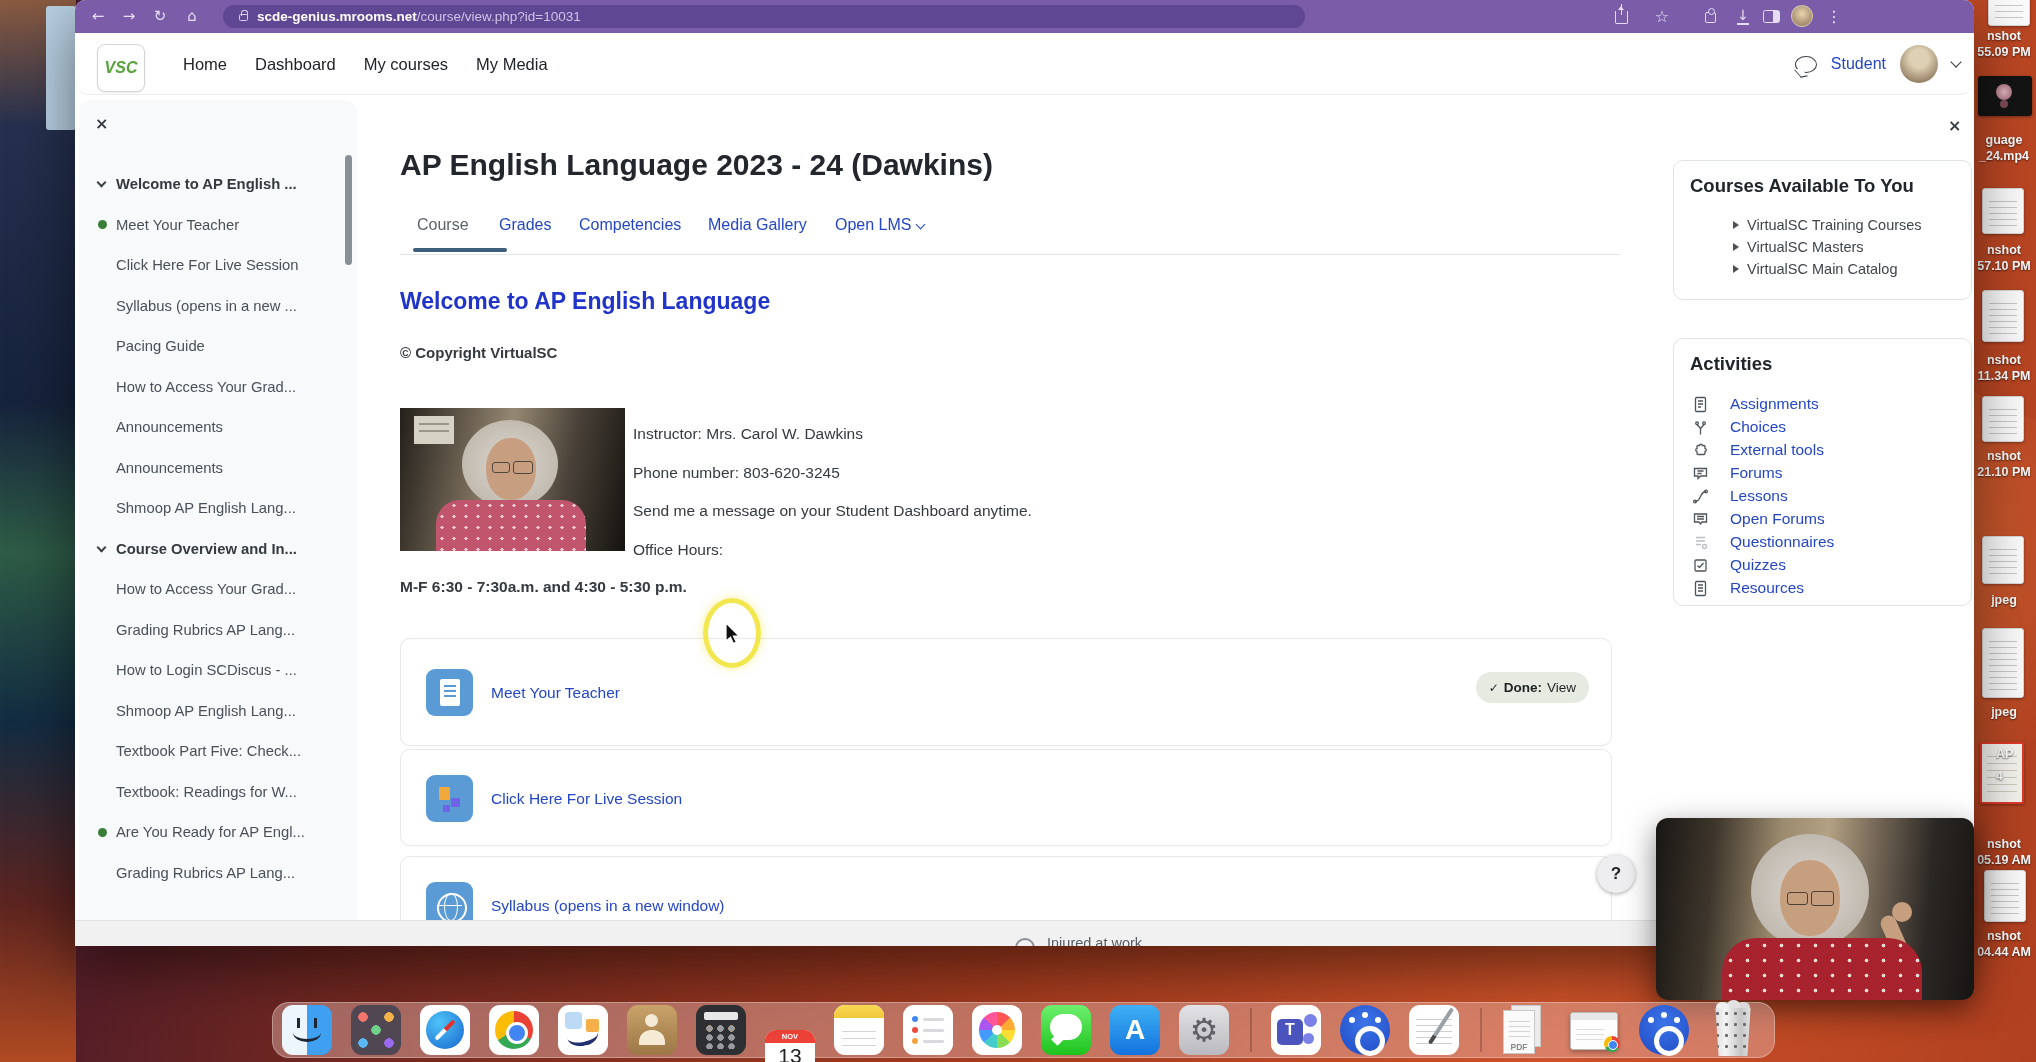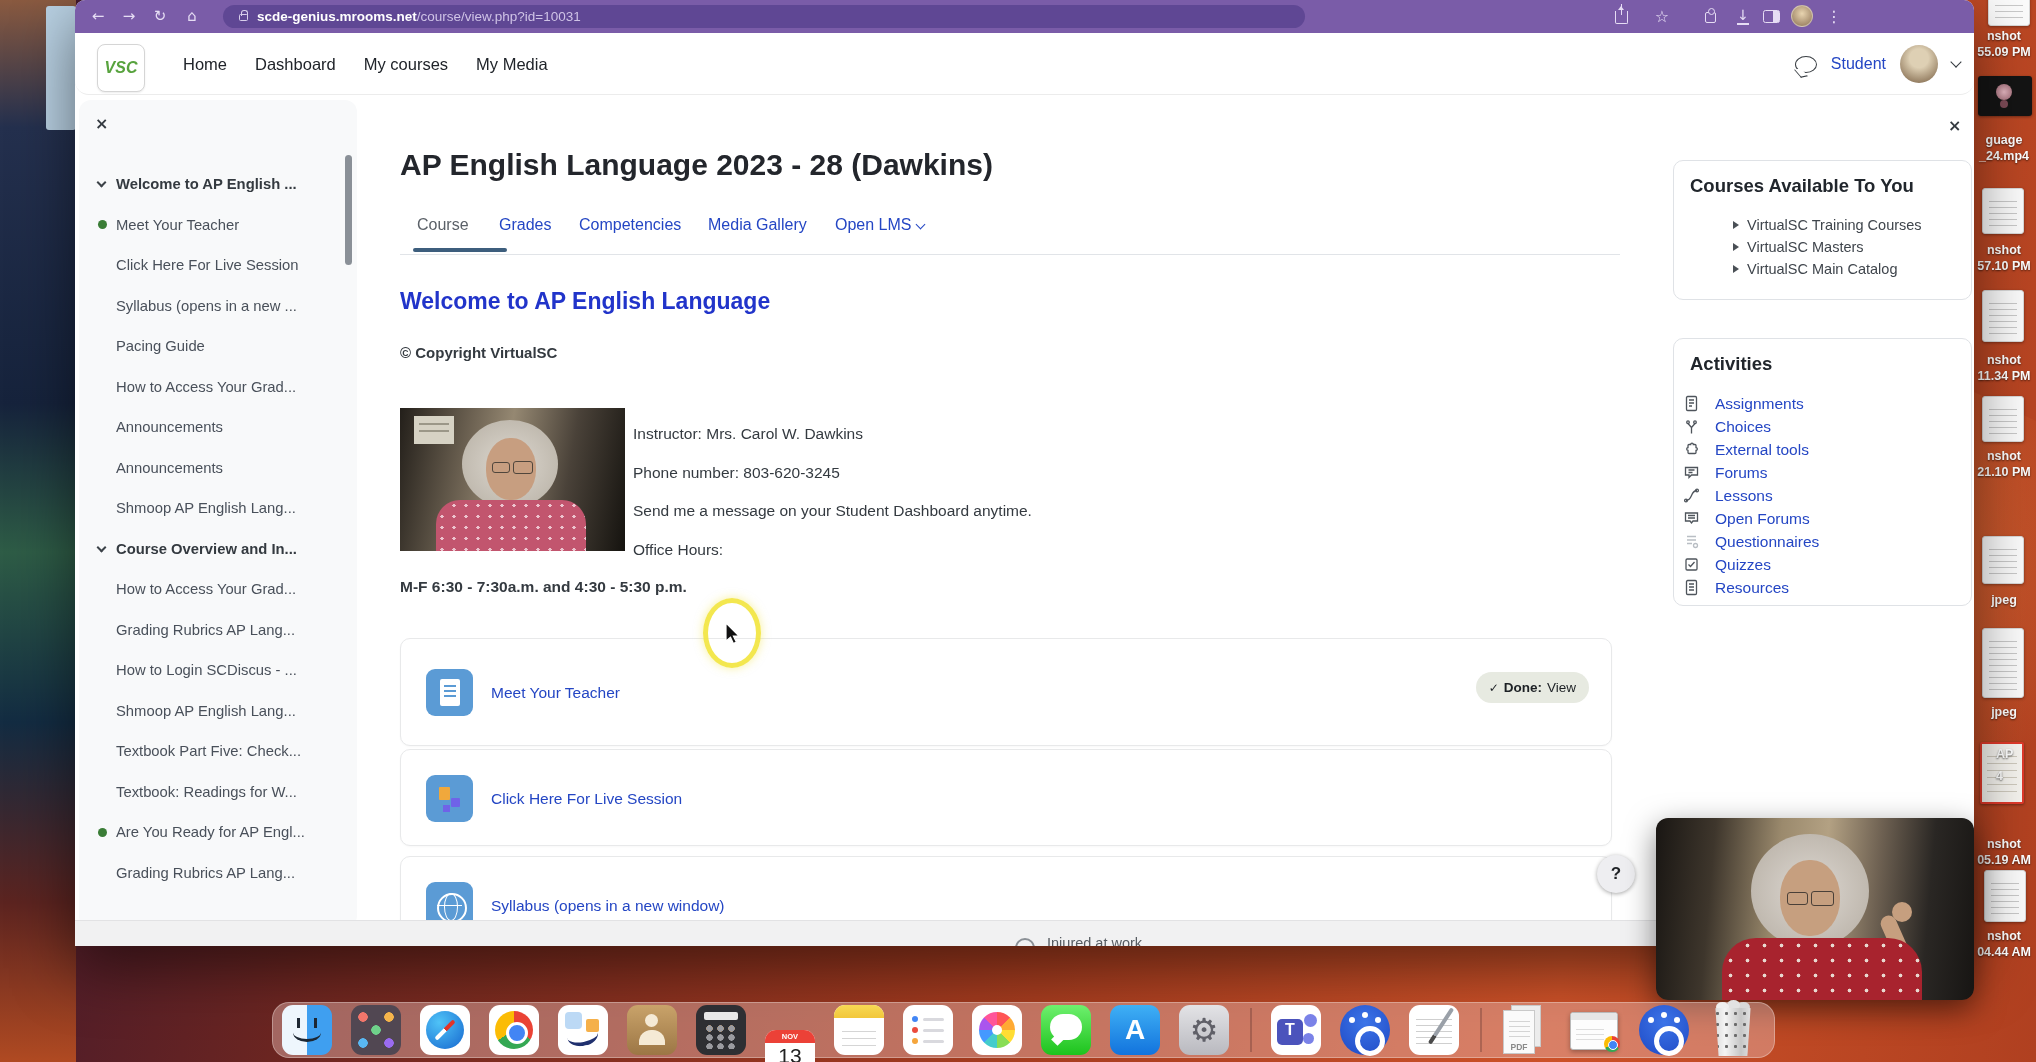--- a/index.html
+++ b/index.html
@@ -144,21 +144,21 @@
   .help-btn { position:absolute; left:1522px; top:855px; width:38px; height:38px; border-radius:50%; background:#eeeef1;
     box-shadow:0 1px 4px rgba(0,0,0,.35); display:flex; align-items:center; justify-content:center;
     font-size:17px; font-weight:700; color:#1f2226; cursor:pointer; }
 
   
   .rdrawer-close { position:absolute; left:1873px; top:116px; font-size:16px; font-weight:700; color:#343a40; cursor:pointer; }
   .rcard { position:absolute; left:1598px; width:299px; background:#fff; border:1px solid #dfe2e6; border-radius:10px; }
   .rcard-title { position:absolute; left:16px; top:14px; font-size:18.5px; font-weight:700; color:#21262c; }
   .rc-item { position:absolute; left:59px; display:flex; align-items:center; gap:8px; font-size:14.5px; color:#3f454c; cursor:pointer; }
   .tri { width:0; height:0; border-left:6px solid #4a5056; border-top:4.5px solid transparent; border-bottom:4.5px solid transparent; }
-  .act-item { position:absolute; left:9px; display:flex; align-items:flex-start; gap:15px; cursor:pointer; }
+  .act-item { position:absolute; left:18px; display:flex; align-items:flex-end; gap:21px; cursor:pointer; }
   .act-item svg { color:#4e545b; }
   .act-item.faded svg { color:#b9bec4; }
   .act-label { font-size:15.5px; color:#2446c4; }
 
   
   .webcam { position:absolute; left:1656px; top:818px; width:318px; height:182px; border-radius:12px; overflow:hidden;
     box-shadow:0 10px 30px rgba(0,0,0,.5);
     background:linear-gradient(95deg,#191613 0%,#3e362c 18%,#9b8a6d 38%,#b3a183 52%,#6e6152 68%,#2a2724 84%,#171513 100%); }
   .wc-hair { position:absolute; left:95px; top:16px; width:118px; height:114px; border-radius:50%;
     background:radial-gradient(#ddd8d2,#b4aca1); }
@@ -436,21 +436,21 @@
             <span class="d-label">Are You Ready for AP Engl...</span>
           </div>
         <div class="d-item">
             <span class="d-marker"></span>
             <span class="d-label">Grading Rubrics AP Lang...</span>
           </div>
       </div>
     </div>
     <div class="drawer-scroll"></div>
 
-    <div class="h1-title">AP English Language 2023 - 28 (Dawkins)</div>
+    <div class="h1-title">AP English Language 2023 - 24 (Dawkins)</div>
     <span class="tab active" style="left:342px;">Course</span>
     <span class="tab" style="left:424px;">Grades</span>
     <span class="tab" style="left:504px;">Competencies</span>
     <span class="tab" style="left:633px;">Media Gallery</span>
     <span class="tab" style="left:760px;"><span>Open LMS</span><span class="olms-chev"></span></span>
     <div class="tab-underline"></div>
     <div class="tabs-divider"></div>
 
     <div class="h2-title">Welcome to AP English Language</div>
     <div class="copyright">© Copyright VirtualSC</div>

